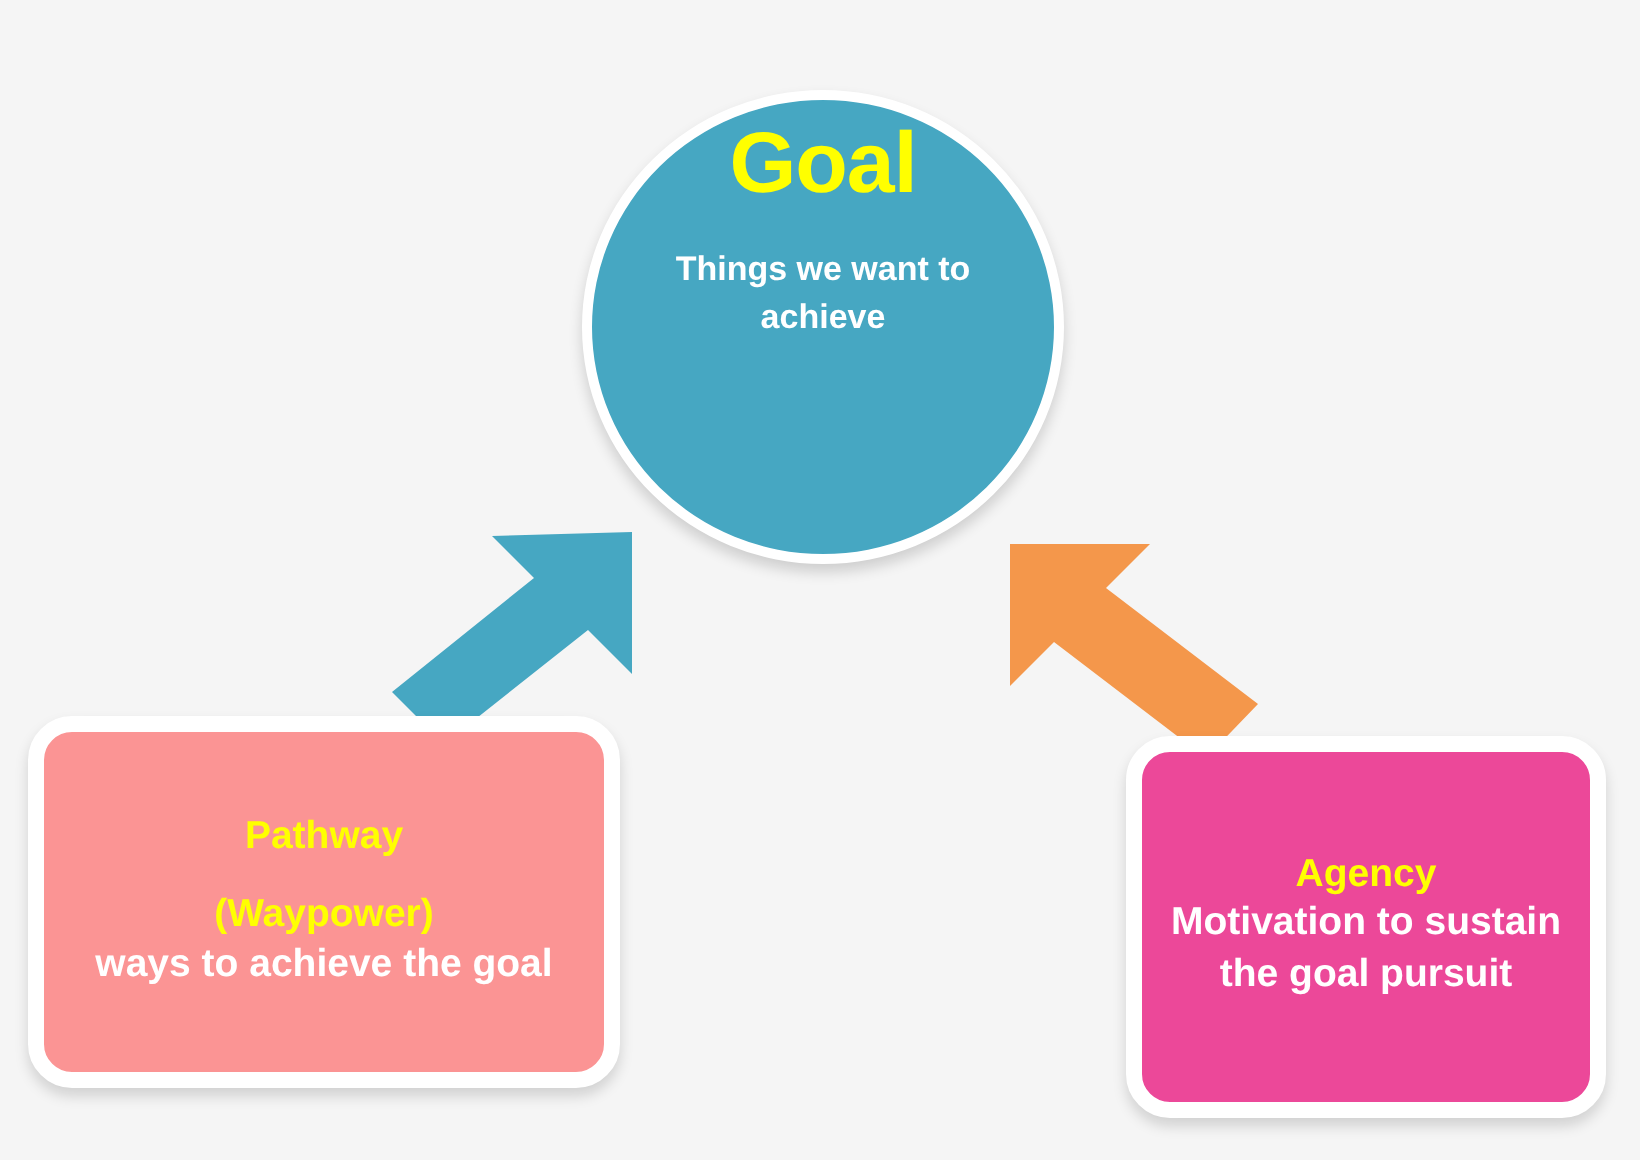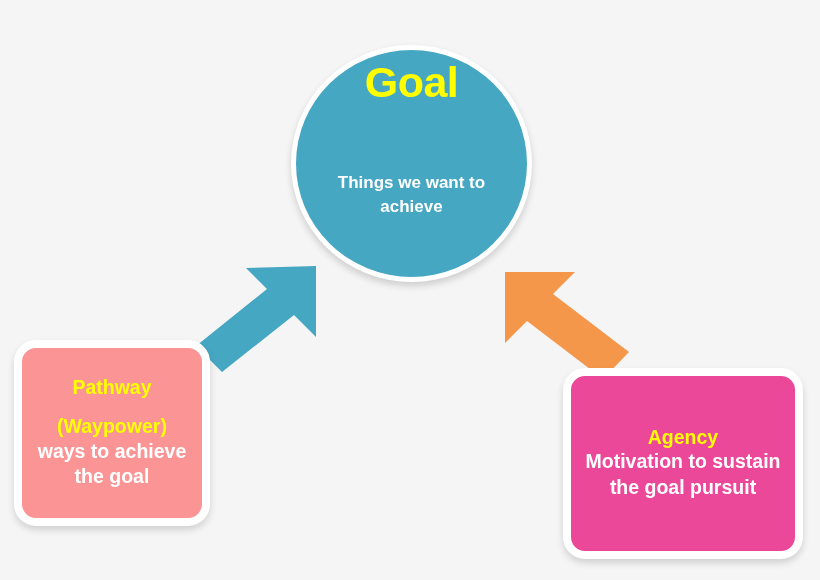--- a/index.html
+++ b/index.html
@@ -75,22 +75,22 @@
     box-shadow: 0 4px 7px rgba(0,0,0,0.15);
     display: flex;
     flex-direction: column;
     align-items: center;
     justify-content: center;
     text-align: center;
     z-index: 6;
   }
   .box-pathway {
     left: 14px;
-    top: 340px;
-    width: 196px;
+    top: 358px;
+    width: 296px;
     height: 186px;
     background: #fb9494;
   }
   .box-agency {
     left: 563px;
     top: 368px;
     width: 240px;
     height: 191px;
     background: #8cb645;
   }
@@ -127,21 +127,21 @@
 
     <g>
       <polygon points="316,266 316,337 294,315 222,372 196,346 267,289 246,268" fill="#46a7c2"></polygon>
     </g>
 
     <g>
       <polygon points="505,272 575,272 553,294 629,352 603,379 527,321 505,343" fill="#f4974b"></polygon>
     </g>
   </svg>
 
-  <div class="goal-circle" style="background: rgb(70, 167, 194); gap: 48px;">
+  <div class="goal-circle" style="background: rgb(70, 167, 194);">
     <div class="goal-title">Goal</div>
     <div class="goal-body">Things we want to achieve</div>
   </div>
 
   <div class="box box-pathway" style="background: rgb(251, 148, 148);">
     <div class="box-title">Pathway</div>
     <div class="box-subtitle">(Waypower)</div>
     <div class="box-body">ways to achieve the goal</div>
   </div>
 

